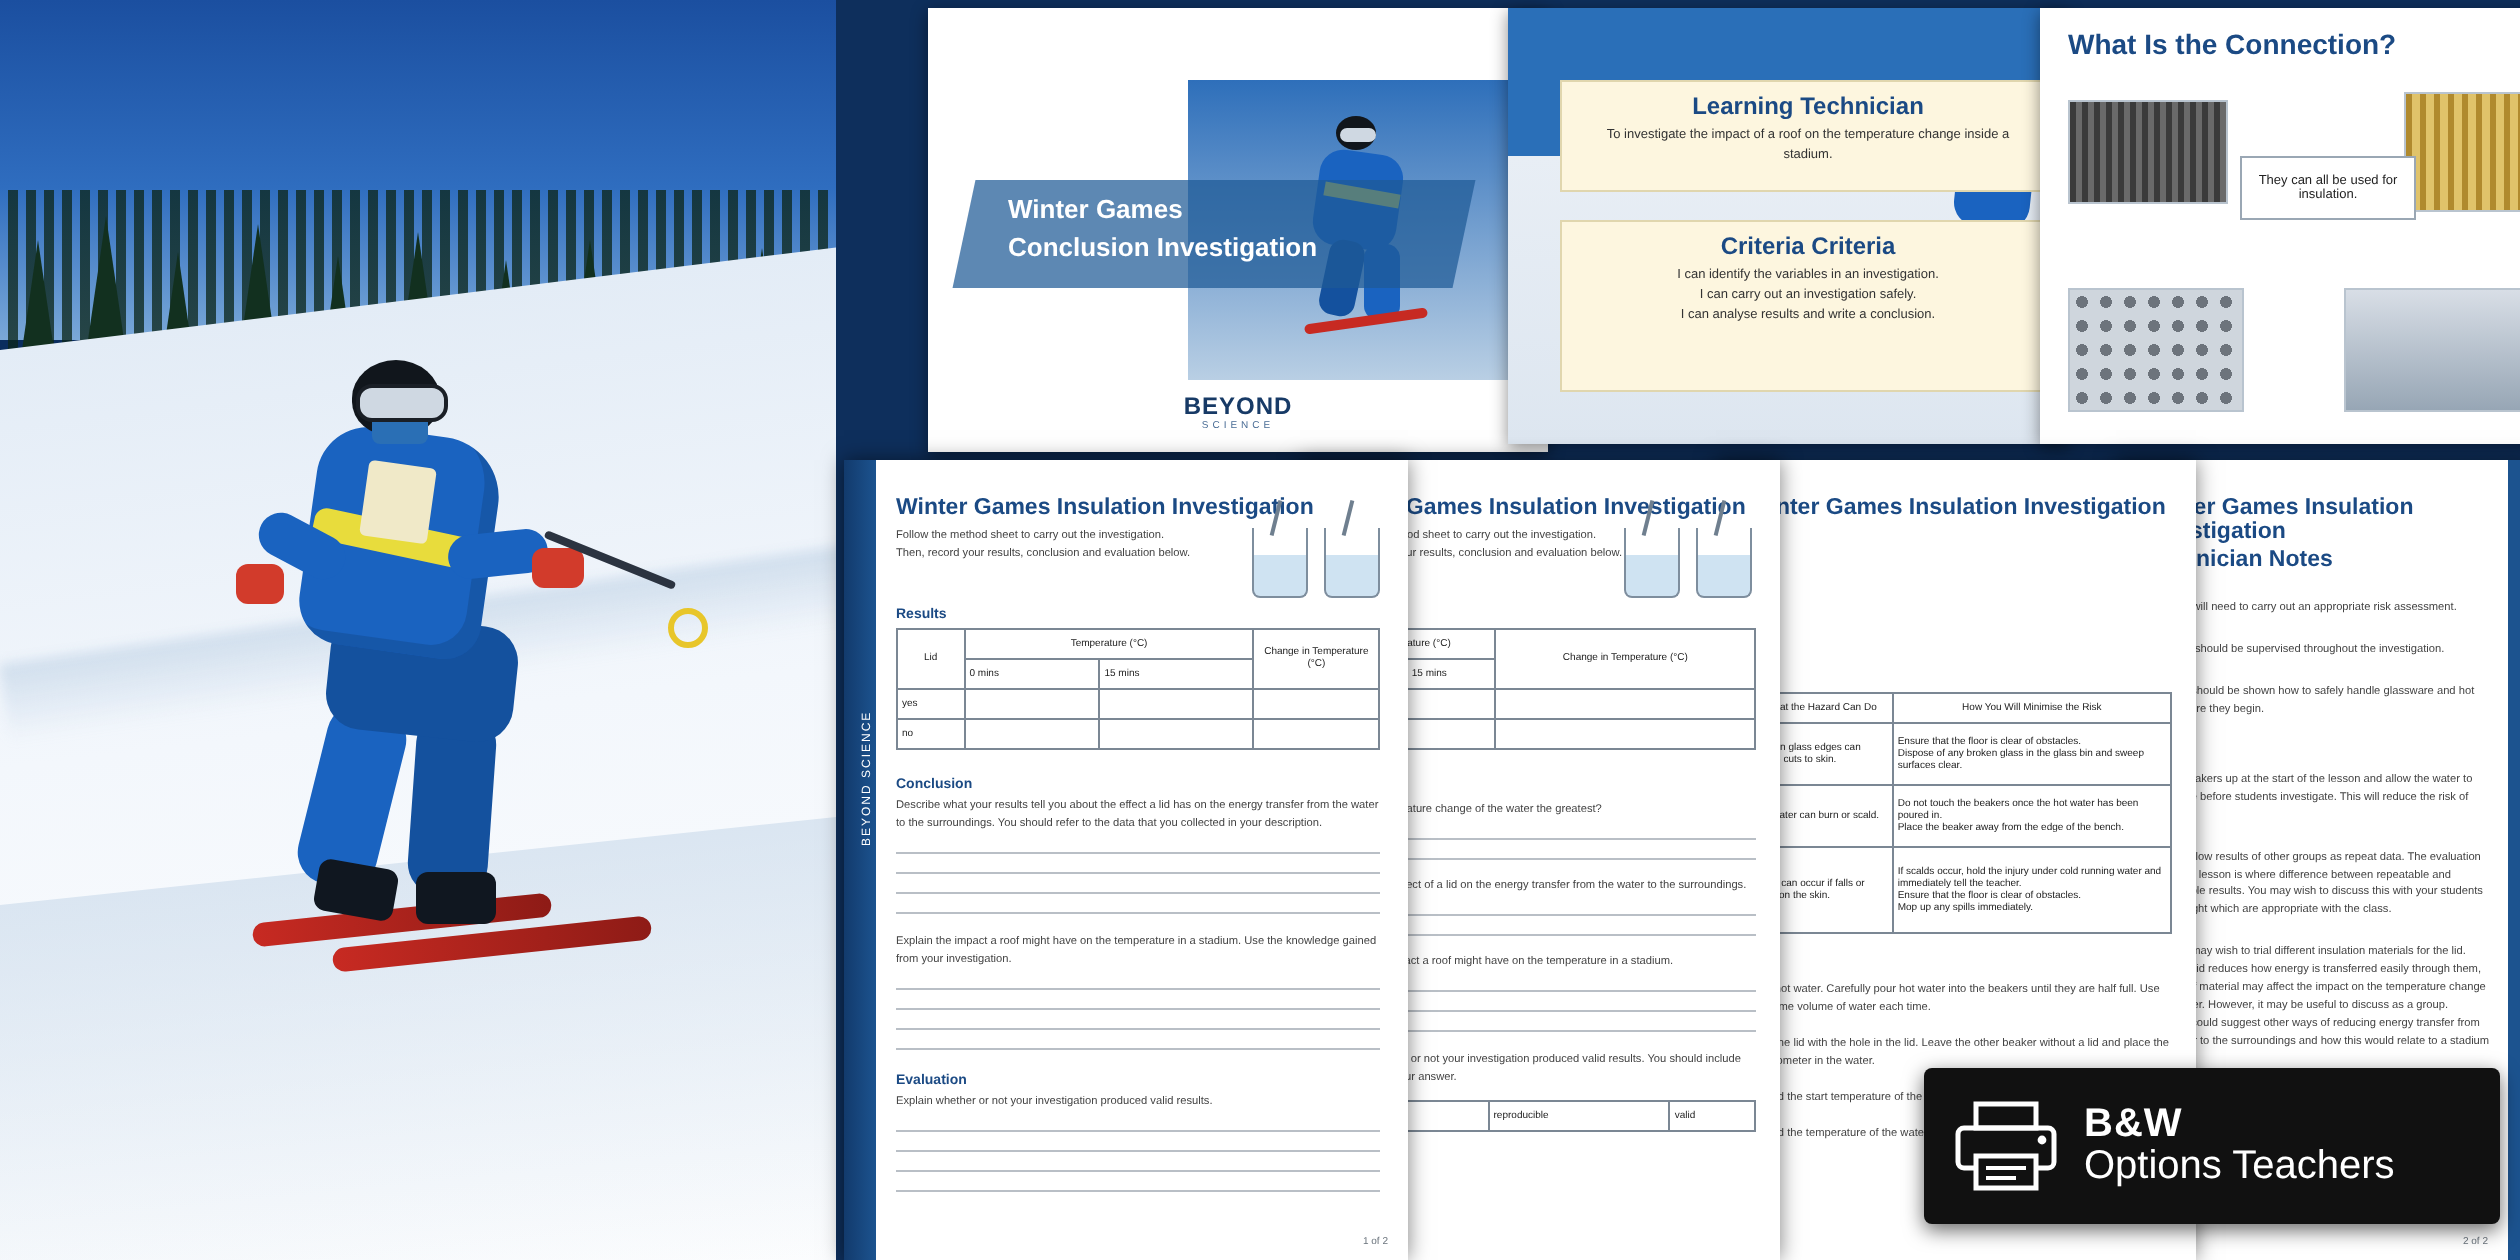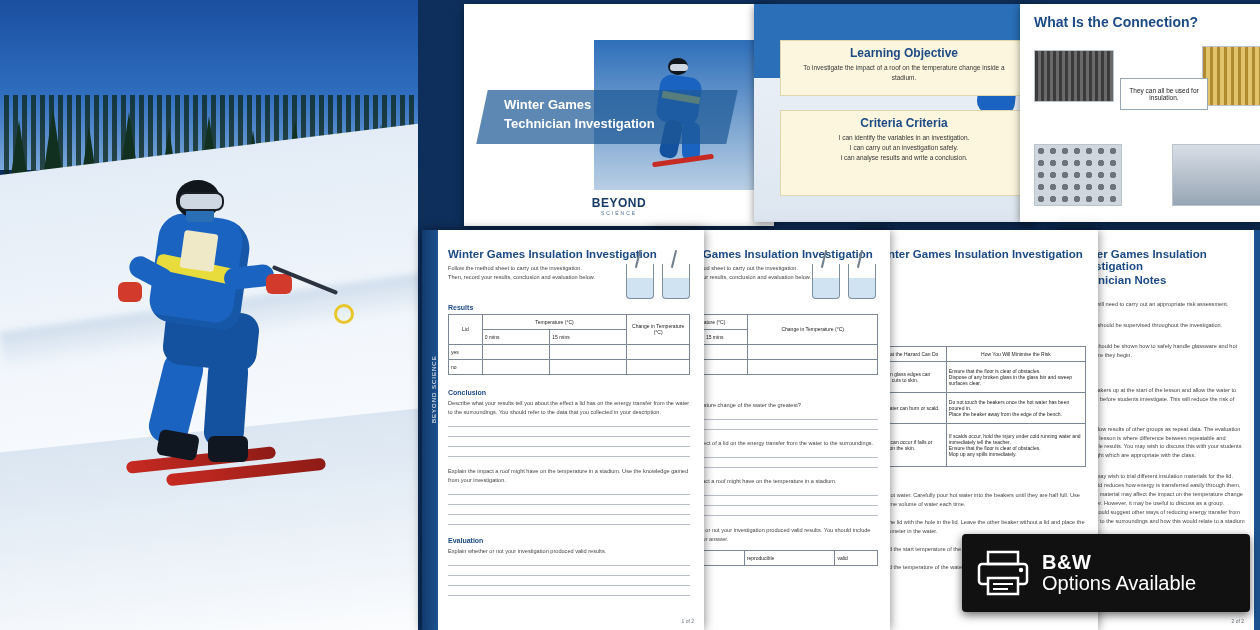--- a/index.html
+++ b/index.html
@@ -240,40 +240,40 @@
             <div style="position:absolute;left:12px;top:18px;width:42px;height:48px;background:#1a63c0;border-radius:12px;transform:rotate(8deg)"></div>
             <div style="position:absolute;left:16px;top:36px;width:38px;height:7px;background:#e8dc3c;transform:rotate(10deg)"></div>
             <div style="position:absolute;left:16px;top:62px;width:18px;height:38px;background:#14519e;border-radius:7px;transform:rotate(12deg)"></div>
             <div style="position:absolute;left:36px;top:64px;width:18px;height:38px;background:#1a63c0;border-radius:7px"></div>
             <div style="position:absolute;left:6px;top:100px;width:62px;height:5px;background:#c72a22;border-radius:3px;transform:rotate(-8deg)"></div>
           </div>
         </div>
         <div class="s1-band"></div>
         <div class="s1-title">
           <div>Winter Games</div>
-          <div>Technician Investigation</div>
+          <div>Conclusion Investigation</div>
         </div>
         <div class="s1-logo">
           <span>BEYOND</span>
           <small>SCIENCE</small>
         </div>
       </div>
 
       <div class="slide slide2">
         <div class="s2-bg"></div>
         <div class="s2-skier">
           <div style="position:absolute;left:18px;top:0;width:18px;height:15px;background:#11161c;border-radius:50%"></div>
           <div style="position:absolute;left:10px;top:14px;width:38px;height:44px;background:#1a63c0;border-radius:12px;transform:rotate(6deg)"></div>
           <div style="position:absolute;left:12px;top:30px;width:34px;height:6px;background:#e8dc3c;transform:rotate(8deg)"></div>
           <div style="position:absolute;left:14px;top:56px;width:16px;height:34px;background:#14519e;border-radius:6px;transform:rotate(10deg)"></div>
           <div style="position:absolute;left:32px;top:58px;width:16px;height:34px;background:#1a63c0;border-radius:6px"></div>
           <div style="position:absolute;left:4px;top:90px;width:56px;height:5px;background:#c72a22;border-radius:3px;transform:rotate(-8deg)"></div>
         </div>
         <div class="s2-card s2-card1">
-          <div class="s2-h">Learning Objective</div>
+          <div class="s2-h">Learning Technician</div>
           <div class="s2-p">To investigate the impact of a roof on the temperature change inside a stadium.</div>
         </div>
         <div class="s2-card s2-card2">
           <div class="s2-h">Criteria Criteria</div>
           <div class="s2-p" style="white-space:pre-line">I can identify the variables in an investigation.
 I can carry out an investigation safely.
 I can analyse results and write a conclusion.</div>
         </div>
       </div>
 
@@ -479,19 +479,19 @@
             <rect x="12" y="2" width="30" height="12" fill="none" stroke="#fff" stroke-width="2.5"></rect>
             <rect x="3" y="14" width="48" height="20" rx="3" fill="none" stroke="#fff" stroke-width="2.5"></rect>
             <rect x="12" y="28" width="30" height="16" fill="#111" stroke="#fff" stroke-width="2.5"></rect>
             <line x1="17" y1="34" x2="37" y2="34" stroke="#fff" stroke-width="2"></line>
             <line x1="17" y1="39" x2="32" y2="39" stroke="#fff" stroke-width="2"></line>
             <circle cx="45" cy="20" r="2.2" fill="#fff"></circle>
           </svg>
         </div>
         <div class="txt">
           <div class="l1">B&amp;W</div>
-          <div class="l2">Options Available</div>
+          <div class="l2">Options Teachers</div>
         </div>
       </div>
 
     </div>
   </div>
 </div>
 
 </body></html>

